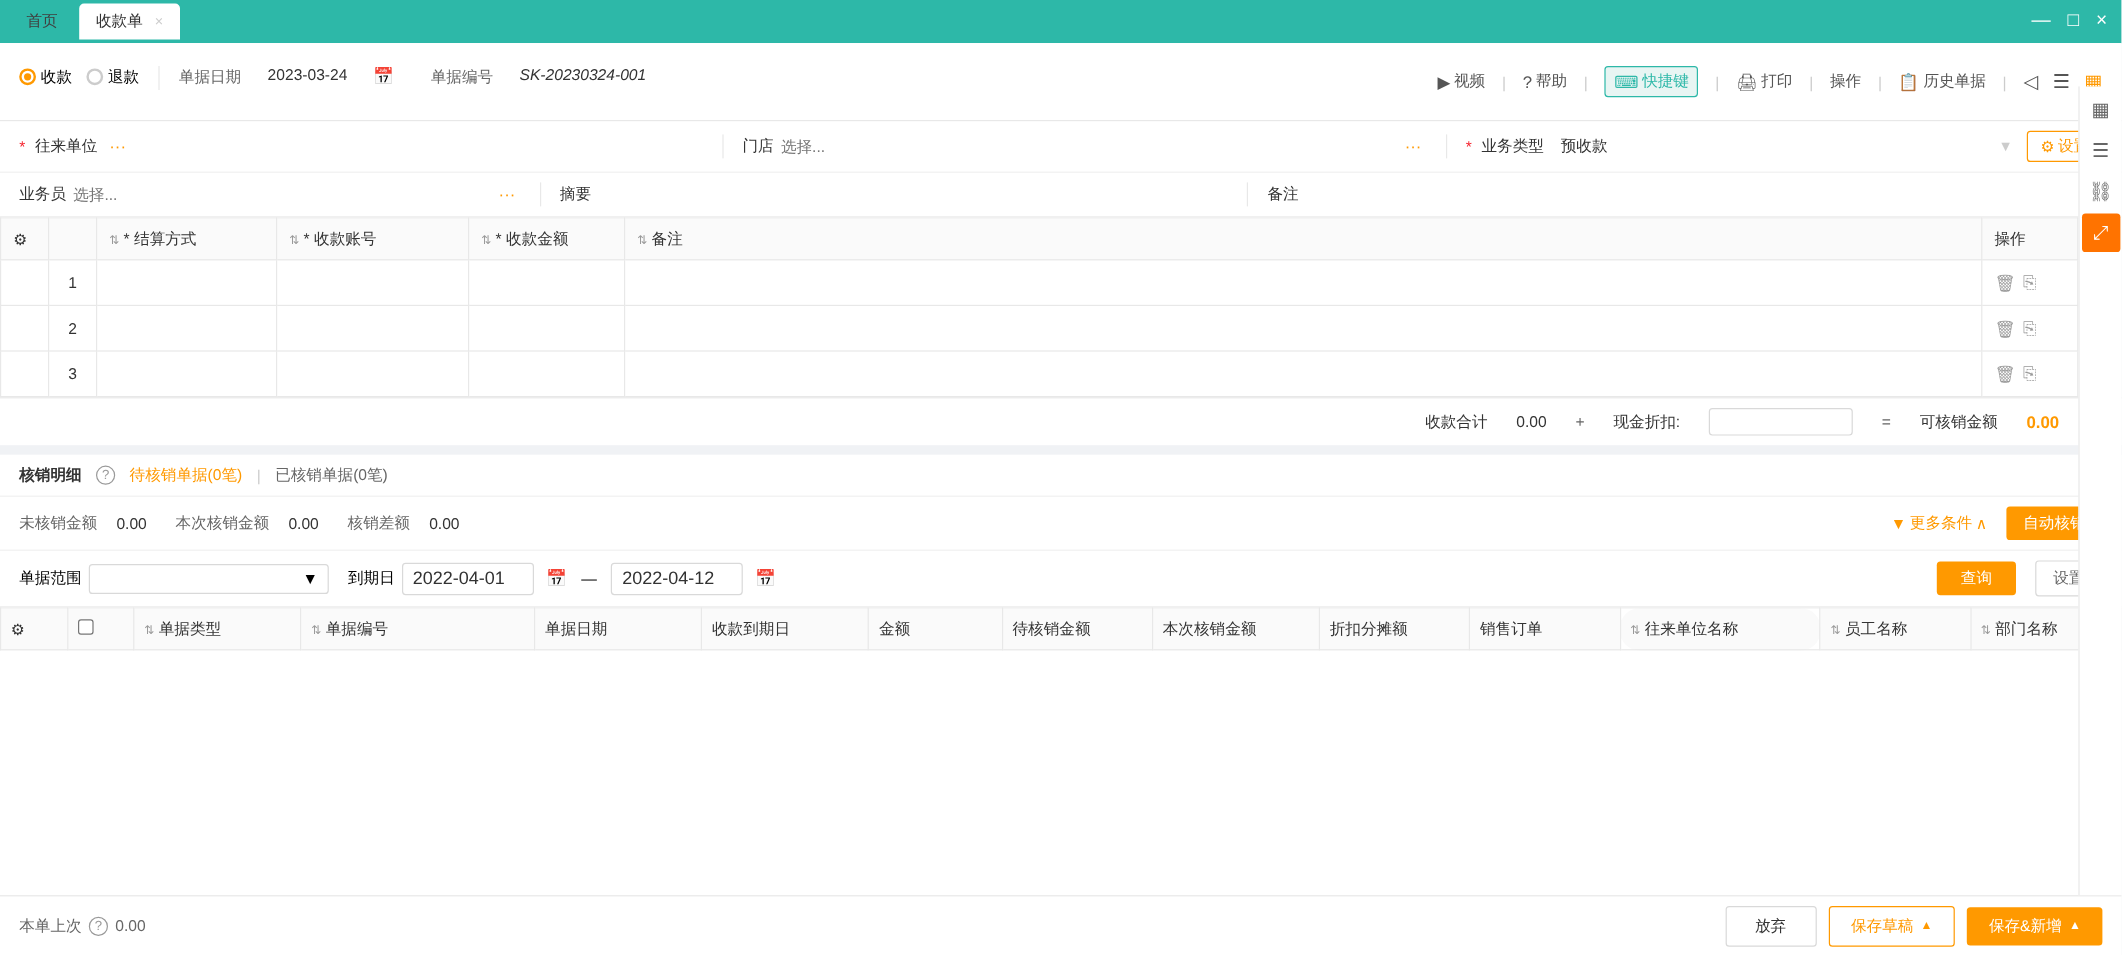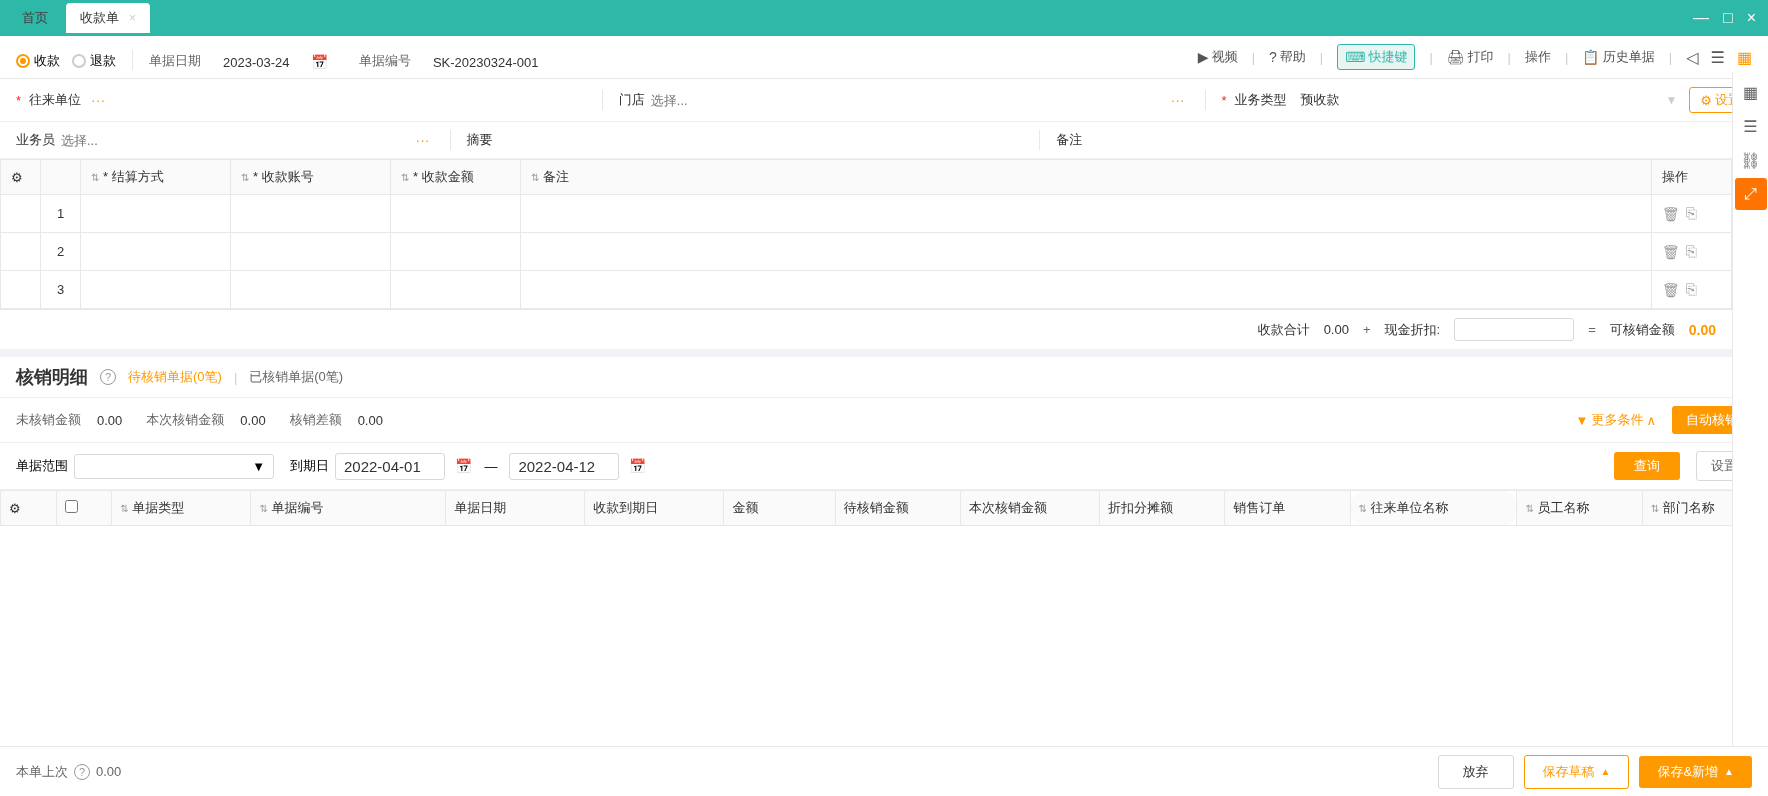--- a/index.html
+++ b/index.html
@@ -56,22 +56,22 @@
       padding: 0;
       height: calc(796px - 36px);
       display: flex;
       flex-direction: column;
       position: relative;
     }
 
     
     .toolbar-row {
       display: flex;
-      align-items: flex-end;
-      padding: 8px 16px;
+      align-items: flex-start;
+      padding: 19px 16px;
       border-bottom: 1px solid #e8e8e8;
       gap: 16px;
       background: #fff;
     }
     .radio-group {
       display: flex;
       gap: 12px;
       align-items: center;
     }
     .radio-item {
@@ -266,21 +266,21 @@
     .col-amount { width: 130px; }
     .col-remark { width: auto; }
     .col-ops { width: 80px; }
 
     
     .summary-row {
       display: flex;
       align-items: center;
       justify-content: flex-end;
       padding: 8px 52px 8px 16px;
-      gap: 14px;
+      gap: 24px;
       font-size: 13px;
       color: #333;
       background: #fff;
       border-top: 1px solid #e8e8e8;
     }
     .summary-amount {
       color: #333;
     }
     .summary-orange {
       color: #f90;
@@ -311,21 +311,21 @@
       padding: 0 0 0 0;
     }
     .verification-header {
       display: flex;
       align-items: center;
       padding: 8px 16px;
       gap: 12px;
       border-bottom: 1px solid #f0f0f0;
     }
     .section-title {
-      font-size: 18px;
+      font-size: 13px;
       font-weight: bold;
       color: #333;
     }
     .help-icon {
       width: 16px;
       height: 16px;
       border-radius: 50%;
       border: 1px solid #999;
       color: #999;
       font-size: 11px;
@@ -555,21 +555,21 @@
       <div class="radio-item">
         <div class="radio-circle"></div>
         <span>退款</span>
       </div>
     </div>
     <div class="toolbar-divider"></div>
     <span class="toolbar-label">单据日期</span>
     <span class="toolbar-value" style="margin-left:6px;">2023-03-24</span>
     <span class="toolbar-icon-btn" style="margin-left:6px;">📅</span>
     <span class="toolbar-label" style="margin-left:14px;">单据编号</span>
-    <span class="toolbar-value" style="margin-left:6px;">SK-20230324-001</span>
+    <span class="toolbar-value" style="margin-left:6px;font-style:italic;">SK-20230324-001</span>
 
     <div class="toolbar-spacer"></div>
 
     <div class="toolbar-actions">
       <div class="toolbar-action">
         <span class="toolbar-action-icon">▶</span>
         <span>视频</span>
       </div>
       <span class="toolbar-sep">|</span>
       <div class="toolbar-action">

